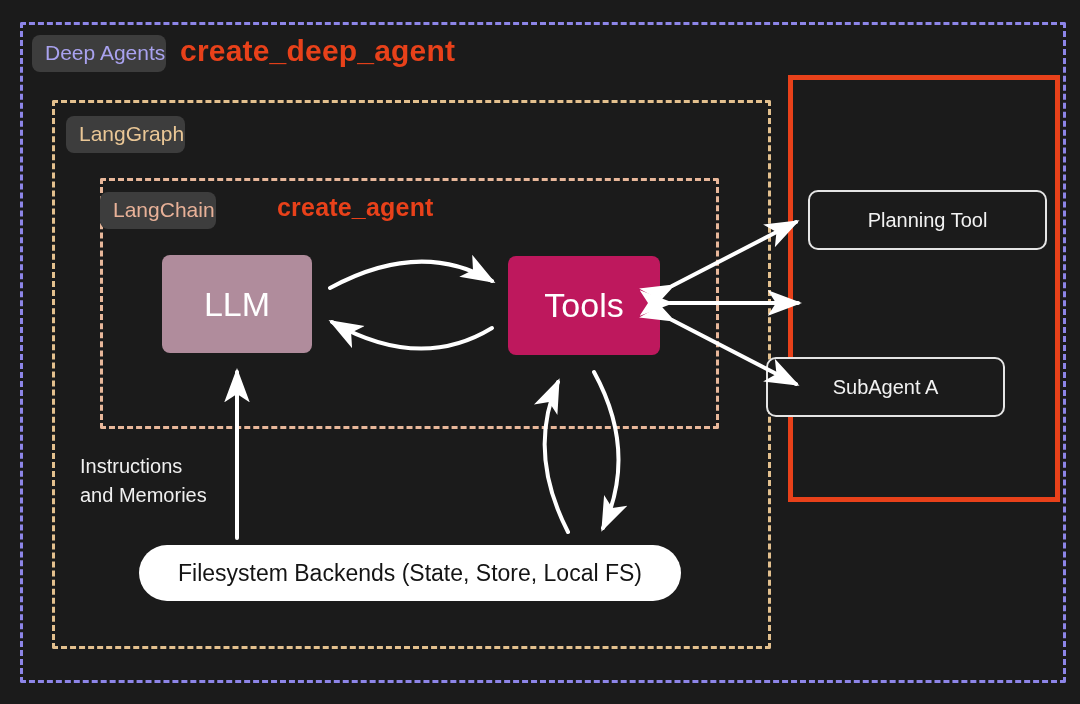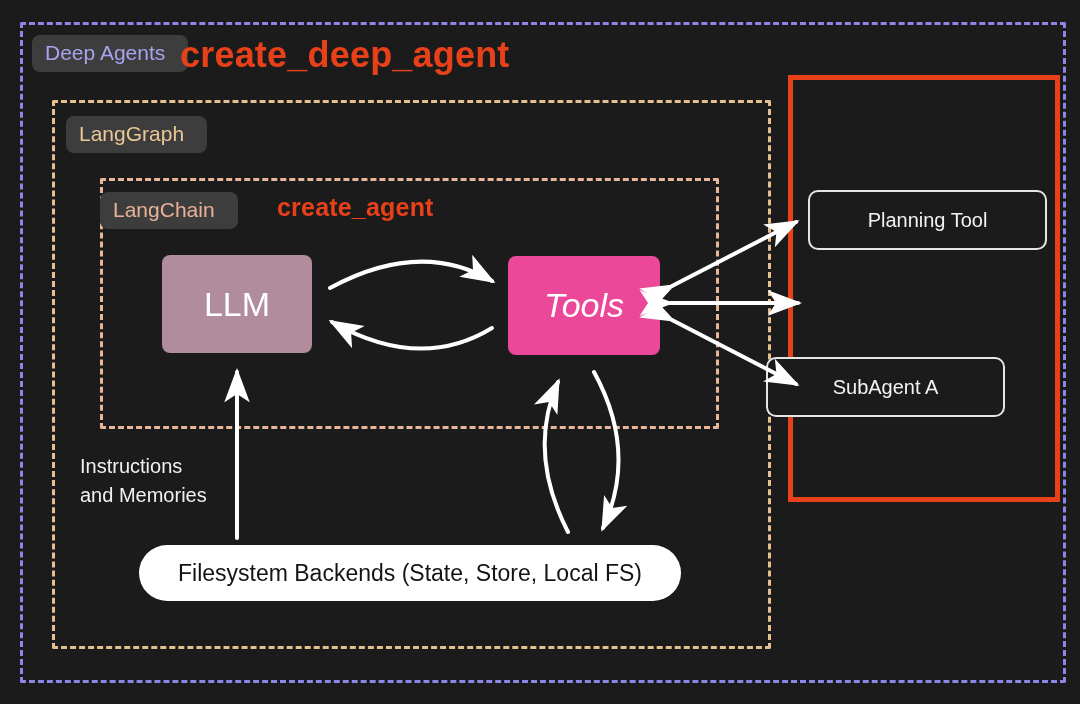--- a/index.html
+++ b/index.html
@@ -36,55 +36,54 @@
     left: 100px; top: 178px; width: 619px; height: 251px;
     border: 3px dashed #e8b79a;
     border-radius: 2px;
   }
 
   
   .scope-label {
     position: absolute;
     background: #3d3d3d;
     border-radius: 8px;
-    padding: 6px 23px 8px 13px;
+    padding: 6px 1px 8px 13px;
     font-size: 21px;
     line-height: 1.1;
     white-space: nowrap;
   }
   #deep-agents-label { left: 32px; top: 35px; color: #a9a2ef; }
   #langgraph-label   { left: 66px; top: 116px; color: #eac796; }
   #langchain-label   { left: 100px; top: 192px; color: #e8b198; }
 
   
   .fn-name {
     position: absolute;
     color: #e8411a;
     font-weight: bold;
     white-space: nowrap;
   }
-  #create-deep-agent-title { left: 180px; top: 34px; font-size: 36px; letter-spacing: .2px; }
+  #create-deep-agent-title { left: 180px; top: 34px; font-size: 30px; letter-spacing: .2px; }
   #create-agent-title      { left: 277px; top: 193px; font-size: 25px; letter-spacing: .2px; }
 
   
   .node {
     position: absolute;
     display: flex; align-items: center; justify-content: center;
     border-radius: 8px;
     color: #ffffff;
     font-size: 34px;
   }
   #llm-node {
     left: 162px; top: 255px; width: 150px; height: 98px;
     background: #b08c9c;
   }
   #tools-node {
     left: 508px; top: 256px; width: 152px; height: 99px;
-    background: #ec4899;
-    font-style: italic;
+    background: #be185d;
   }
 
   
   #highlight-rect {
     position: absolute;
     left: 788px; top: 75px; width: 272px; height: 427px;
     border: 5px solid #e8411a;
     background: transparent;
   }
 

